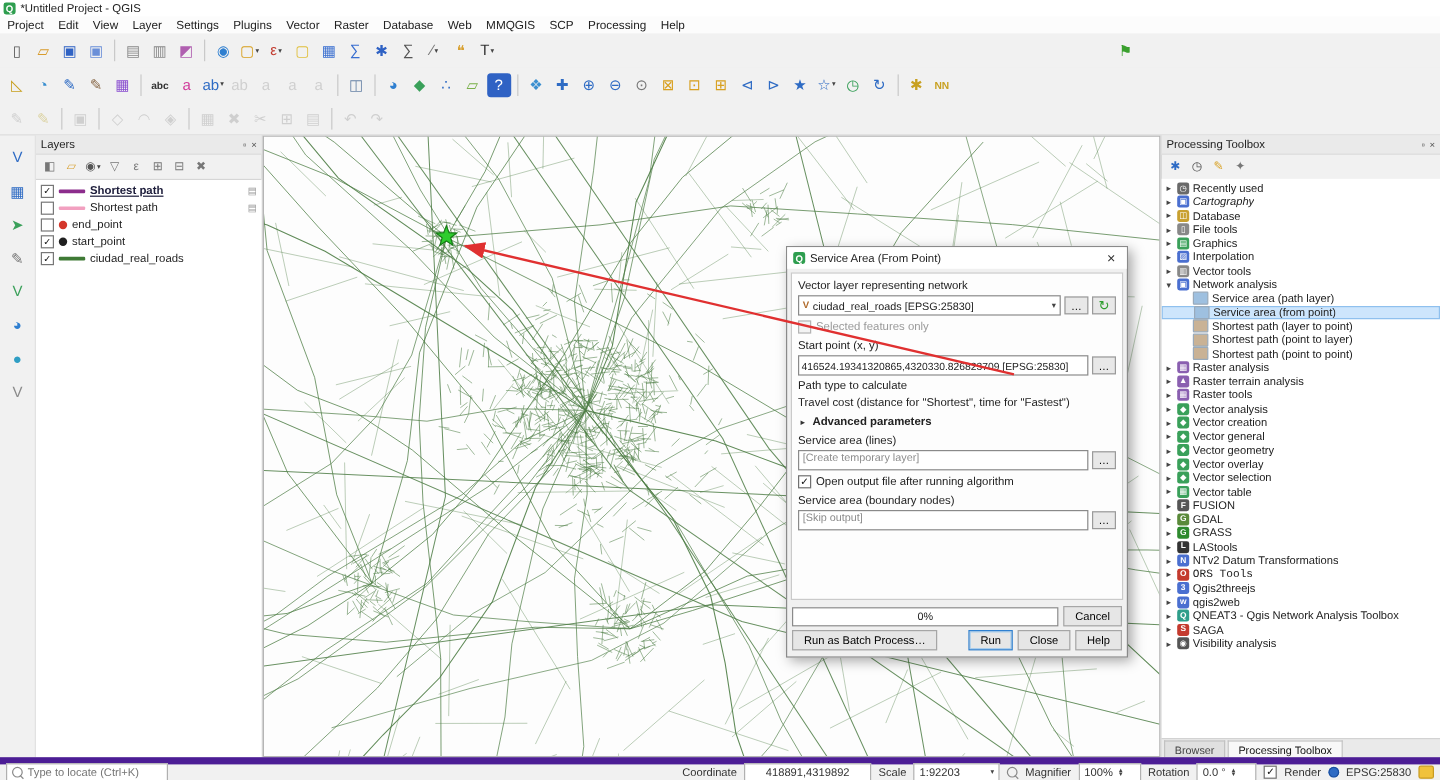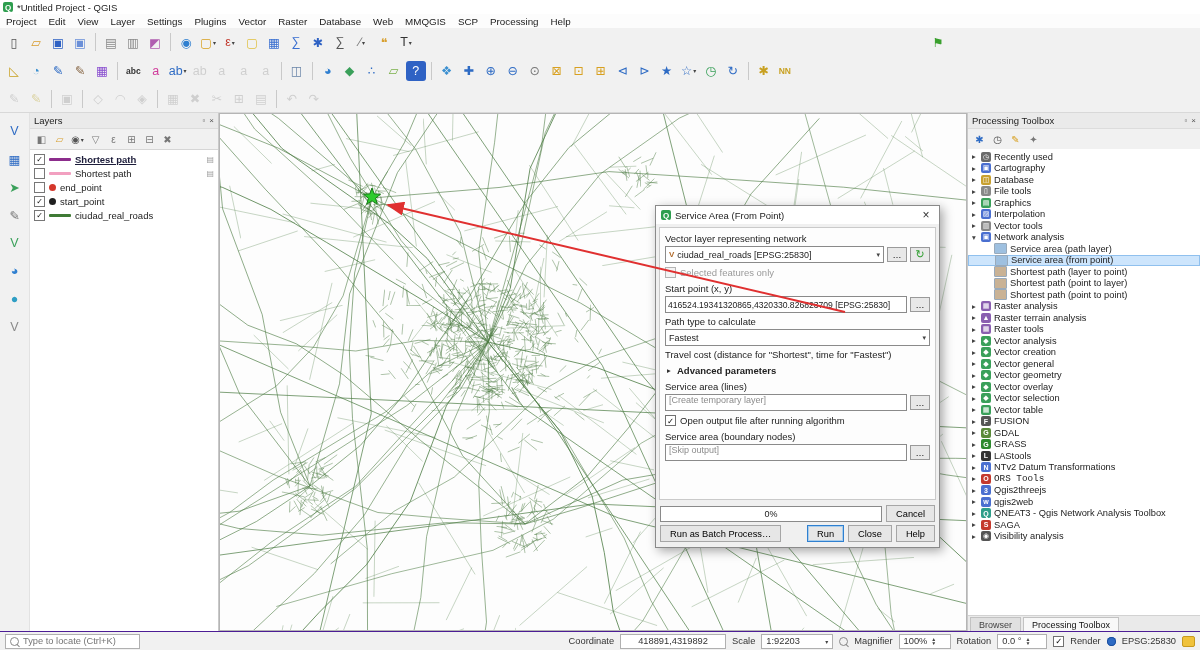--- a/index.html
+++ b/index.html
@@ -86,21 +86,21 @@
   .clear-ic{color:#888;font-size:9px;margin:0 2px;flex:none}
   .spinbtns{display:flex;flex-direction:column;width:11px;border-left:1px solid #b4b4b4;height:100%;flex:none}
   .spinbtns span{flex:1;font-size:5.5px;display:flex;align-items:center;justify-content:center;background:#ececec;color:#333}
   .dlg-progress-row{display:flex;gap:4px;padding:2px 4px;align-items:center;flex:none}
   .progress{flex:1;height:14px;border:1px solid #8a8a8a;background:#fff;display:flex;align-items:center;justify-content:center;font-size:9px}
   .btn{height:17px;border:1px solid #a6a6a6;background:#e6e6e6;font-size:9.3px;padding:0 9px;font-family:inherit;flex:none}
   .btn.primary{border:1px solid #2f80d0;box-shadow:inset 0 0 0 1px #a9cdec}
   .dlg-btn-row{display:flex;gap:4px;padding:1px 4px 5px;align-items:center;flex:none}
   .flex1{flex:1}
   
-  #statusbar{left:0;top:631px;width:1200px;height:19px;background:#f1f1f1;border-top:1px solid #4c1d95;display:flex;align-items:center;gap:6px;padding:0 5px;font-size:9.3px;color:#333}
+  #statusbar{left:0;top:631px;width:1200px;height:19px;background:#f1f1f1;border-top:6px solid #4c1d95;display:flex;align-items:center;gap:6px;padding:0 5px;font-size:9.3px;color:#333}
   .sb-box{height:13px;border:1px solid #b0b0b0;background:#fff;display:flex;align-items:center;padding:0 4px;gap:2px}
   .sb-box input{border:none;outline:none;font-size:9.3px;font-family:inherit;background:transparent;width:110px;color:#444}
   .sb-spin{font-size:5px;color:#444;display:flex;flex-direction:column;line-height:4px;margin-left:2px}
   .globeicon{width:9px;height:9px;border-radius:50%;background:#2e6bc4;flex:none;box-shadow:inset 0 0 0 1px #1c4f9e}
   .msgicon{width:11px;height:9px;background:#f0c23c;border:1px solid #c89a20;border-radius:2px;flex:none}
   #annotation-overlay{position:absolute;left:0;top:0;z-index:30;pointer-events:none}
 </style>
 </head>
 <body>
 
@@ -1560,21 +1560,21 @@
     </div>
   <div id="toolbox-tree">
       <div class="tree-row">
         <span class="chev">▸</span>
         <span class="ticon" style="background: rgb(106, 106, 106);">◷</span>
         <span style="white-space: nowrap; overflow: hidden; text-overflow: ellipsis;">Recently used</span>
       </div>
       <div class="tree-row">
         <span class="chev">▸</span>
         <span class="ticon" style="background: rgb(74, 111, 208);">▣</span>
-        <span style="white-space: nowrap; overflow: hidden; text-overflow: ellipsis;">Cartography</span>
+        <span style="white-space: nowrap; overflow: hidden; text-overflow: ellipsis; font-style: italic;">Cartography</span>
       </div>
       <div class="tree-row">
         <span class="chev">▸</span>
         <span class="ticon" style="background: rgb(200, 160, 48);">◫</span>
         <span style="white-space: nowrap; overflow: hidden; text-overflow: ellipsis;">Database</span>
       </div>
       <div class="tree-row">
         <span class="chev">▸</span>
         <span class="ticon" style="background: rgb(136, 136, 136);">▯</span>
         <span style="white-space: nowrap; overflow: hidden; text-overflow: ellipsis;">File tools</span>
@@ -1751,26 +1751,20 @@
     <div class="cbrow disabled">
       <span class="cb"></span>
       <span>Selected features only</span>
     </div>
     <div class="fld-label">Start point (x, y)</div>
     <div class="row">
       <input class="txt" value="416524.19341320865,4320330.826823709 [EPSG:25830]" style="">
       <button class="browse">…</button>
     </div>
     <div class="fld-label">Path type to calculate</div>
-    <div class="row">
-      <div class="combo">
-        <span class="combo-text">Fastest</span>
-        <span class="combo-arrow">▾</span>
-      </div>
-    </div>
     <div class="fld-label">Travel cost (distance for "Shortest", time for "Fastest")</div>
     <div class="adv-row">
       <span class="chev">▸</span>
       <span>Advanced parameters</span>
     </div>
     <div class="fld-label">Service area (lines)</div>
     <div class="row">
       <div class="fakefield">
         <span class="placeholder">[Create temporary layer]</span>
       </div>

